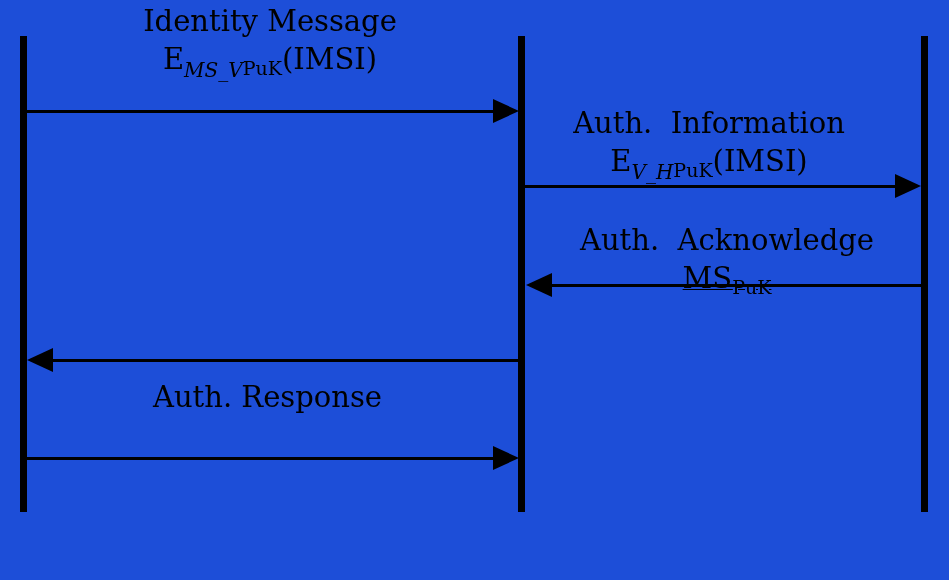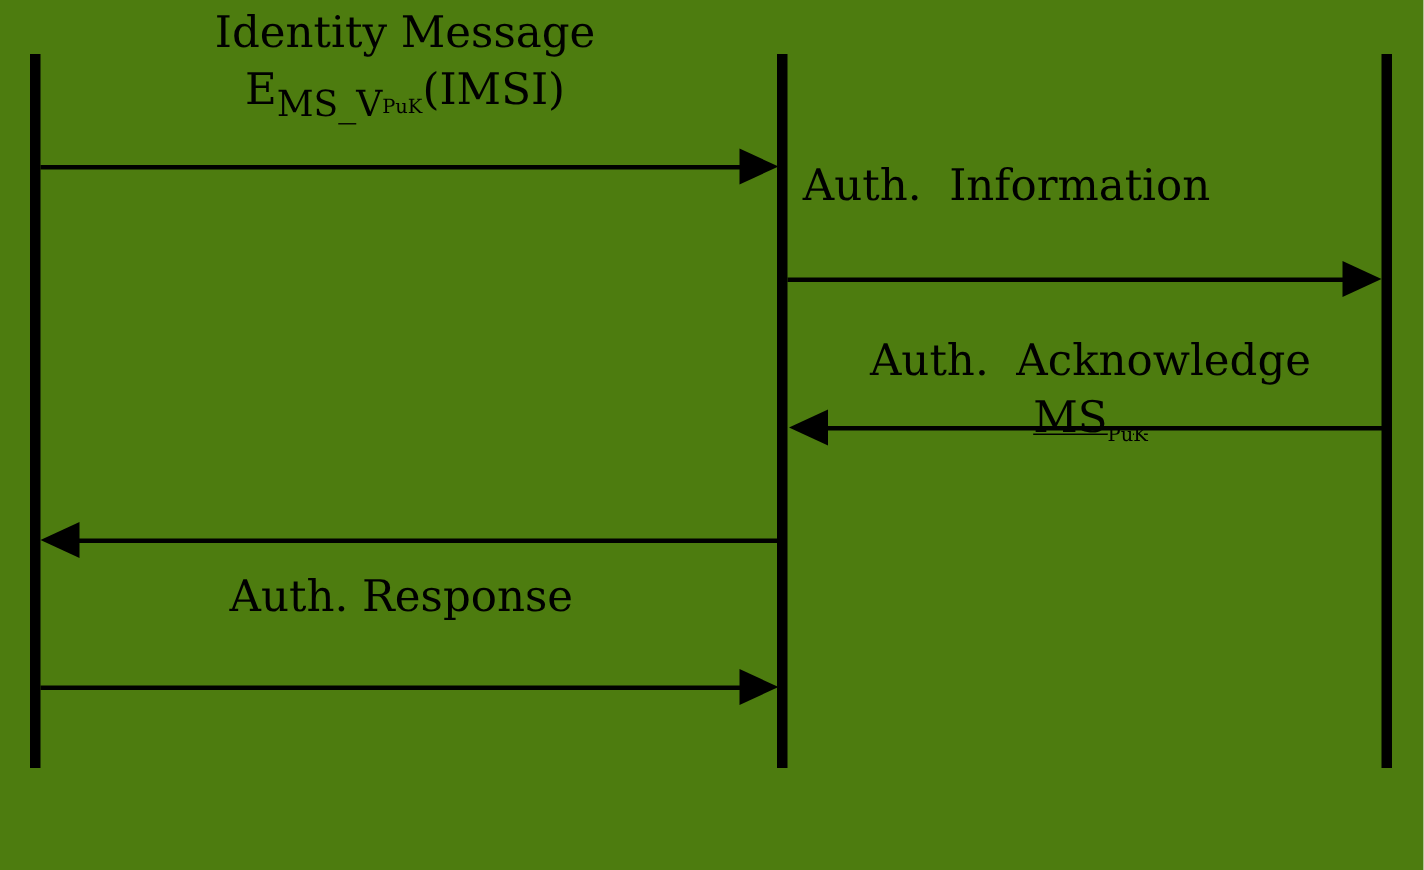--- a/index.html
+++ b/index.html
@@ -4,21 +4,21 @@
 <style>
   html, body {
     margin: 0;
     padding: 0;
     background: #ffffff;
   }
   .canvas {
     position: relative;
     width: 949px;
     height: 580px;
-    background: #4d7c0f;
+    background: #1d4ed8;
     overflow: hidden;
     font-family: "DejaVu Serif", "Liberation Serif", serif;
     color: #000000;
   }
   .lifeline {
     position: absolute;
     top: 36px;
     width: 7px;
     height: 476px;
     background: #000000;
@@ -58,22 +58,22 @@
   .msg-formula {
     position: absolute;
     left: 0;
     width: 100%;
     line-height: 42px;
     white-space: pre;
     text-align: center;
   }
   .f-base { font-size: 29px; }
   .f-big  { font-size: 36px; }
-  .f-sub  { font-size: 24px; vertical-align: -8px; }
-  .f-sub2 { font-size: 13px; vertical-align: -6px; }
+  .f-sub  { font-size: 20px; vertical-align: -8px; font-style: italic; }
+  .f-sub2 { font-size: 19px; vertical-align: -6px; }
   .formula-small .f-base { font-size: 28px; }
   .formula-small .f-big  { font-size: 35px; }
 </style>
 </head>
 <body>
 
 <div class="canvas">
 
   <div class="lifeline left"></div>
   <div class="lifeline middle"></div>
@@ -81,22 +81,23 @@
 
   <div class="msg-label" style="left:20px; top:0; width:500px; height:96px;">
     <div class="msg-title" style="top:4px;">Identity Message</div>
     <div class="msg-formula" style="top:38px;"><span class="f-base">E</span><span class="f-sub">MS_V</span><span class="f-sub2">PuK</span><span class="f-base">(IMSI)</span></div>
   </div>
   <div>
     <div class="arrow-line" style="left:27px; top:110px; width:468px;"></div>
     <div class="arrow-head right" style="left:493px; top:99px;"></div>
   </div>
 
-  <div class="msg-label" style="left:496px; top:0; width:350px; height:200px;">
+  <div class="msg-label" style="left:534px; top:0; width:350px; height:200px;">
     <div class="msg-title" style="top:106px;">Auth.  Information</div>
+    <div class="msg-formula" style="top:140px;"><span class="f-base">E</span><span class="f-sub">V_H</span><span class="f-sub2">PuK</span><span class="f-base">(IMSI)</span></div>
   </div>
   <div>
     <div class="arrow-line" style="left:525px; top:185px; width:372px;"></div>
     <div class="arrow-head right" style="left:895px; top:174px;"></div>
   </div>
 
   <div class="msg-label" style="left:552px; top:17px; width:350px; height:300px;">
     <div class="msg-title" style="top:206px;">Auth.  Acknowledge</div>
     <div class="msg-formula" style="top:240px;text-decoration:underline;"><span class="f-base">MS</span><span class="f-sub2">PuK</span></div>
   </div>

